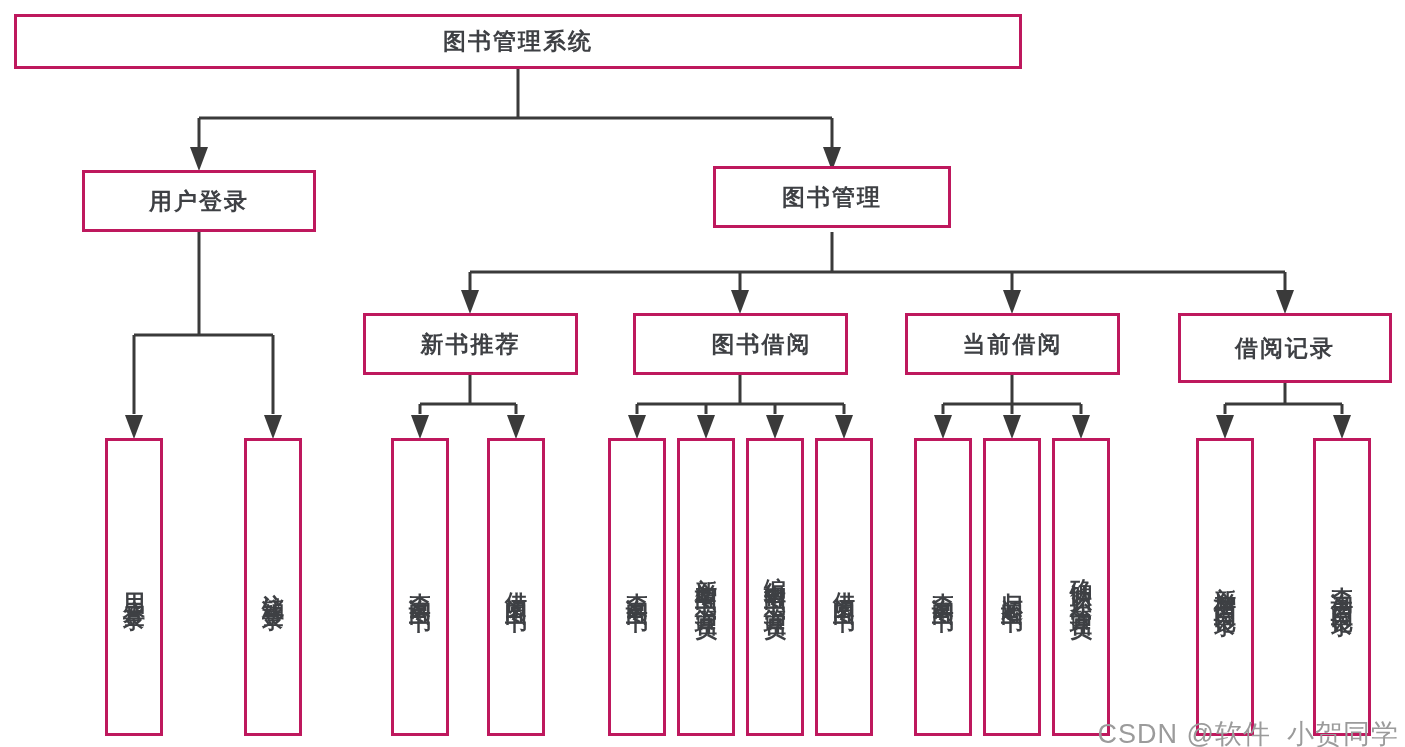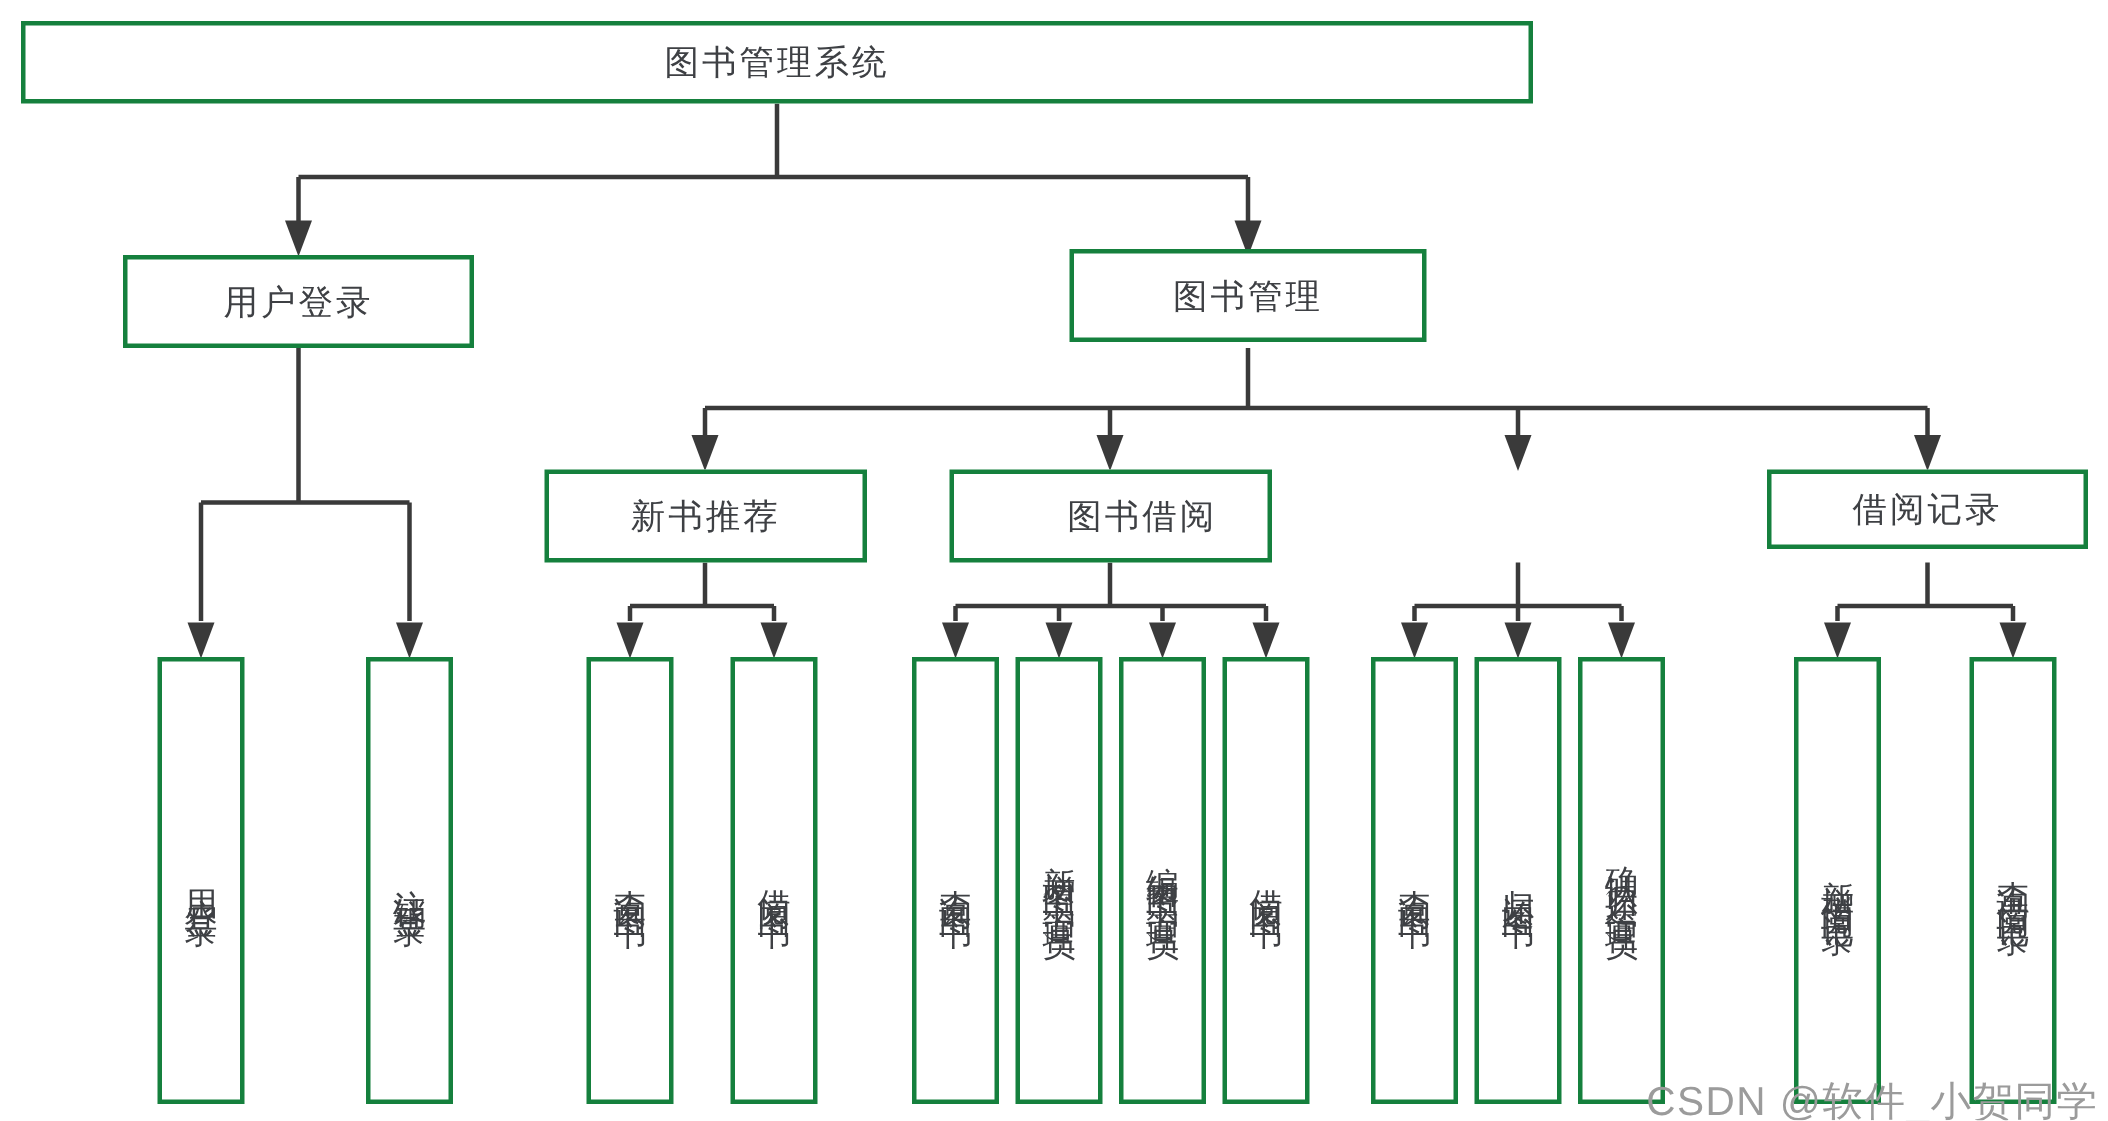--- a/index.html
+++ b/index.html
@@ -13,29 +13,30 @@
   }
   #connectors {
     position: absolute;
     left: 0; top: 0;
     z-index: 0;
   }
   .node {
     position: absolute;
     box-sizing: border-box;
     background: #ffffff;
-    border: 3px solid #15803d;
+    border: 3px solid #be185d;
     display: flex;
     align-items: center;
     justify-content: center;
     color: #3e4044;
     font-size: 23px;
     letter-spacing: 2px;
     z-index: 1;
     white-space: nowrap;
+    font-weight: bold;
   }
   .vbox {
     writing-mode: vertical-rl;
     text-orientation: mixed;
     font-size: 22px;
     letter-spacing: 6px;
     white-space: normal;
     padding: 8px 0;
   }
   .watermark {
@@ -82,21 +83,22 @@
       M1216 415 L1234 415 L1225 439 Z  M1333 415 L1351 415 L1342 439 Z"></path>
   </svg>
 
   <div class="node" style="left:14px; top:14px; width:1008px; height:55px;">图书管理系统</div>
 
   <div class="node" style="left:82px; top:170px; width:234px; height:62px;">用户登录</div>
   <div class="node" style="left:713px; top:166px; width:238px; height:62px;">图书管理</div>
 
   <div class="node" style="left:363px; top:313px; width:215px; height:62px;">新书推荐</div>
   <div class="node" style="left:633px; top:313px; width:215px; height:62px;padding-left:42px;">图书借阅</div>
-  <div class="node" style="left:1178px; top:313px; width:214px; height:53px;">借阅记录</div>
+  <div class="node" style="left:905px; top:313px; width:215px; height:62px;">当前借阅</div>
+  <div class="node" style="left:1178px; top:313px; width:214px; height:70px;">借阅记录</div>
 
   <div class="node vbox" style="left:105px; top:438px; width:58px; height:298px;">用户登录</div>
   <div class="node vbox" style="left:244px; top:438px; width:58px; height:298px;">注销登录</div>
 
   <div class="node vbox" style="left:391px; top:438px; width:58px; height:298px;">查询图书</div>
   <div class="node vbox" style="left:487px; top:438px; width:58px; height:298px;">借阅图书</div>
 
   <div class="node vbox" style="left:608px; top:438px; width:58px; height:298px;">查询图书</div>
   <div class="node vbox" style="left:677px; top:438px; width:58px; height:298px;">新增图书（管理员）</div>
   <div class="node vbox" style="left:746px; top:438px; width:58px; height:298px;">编辑图书（管理员）</div>

